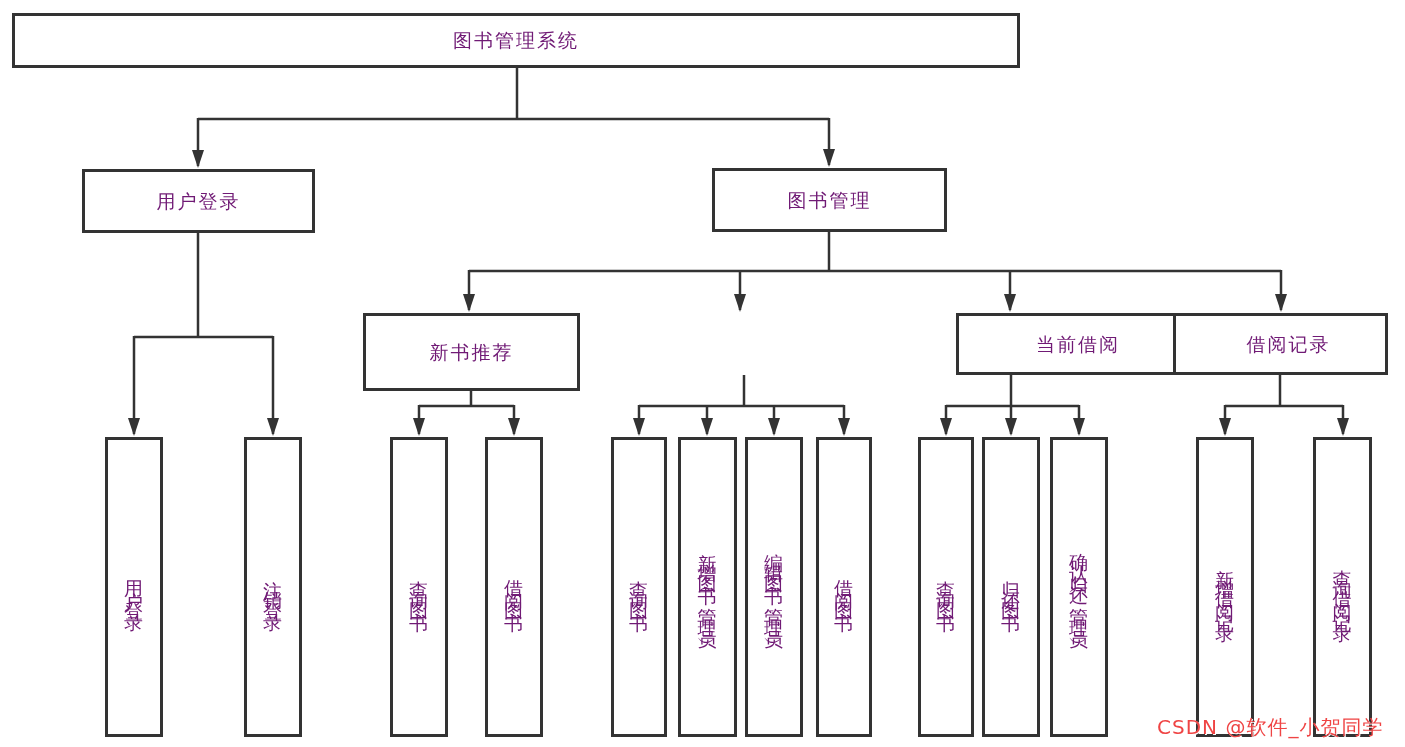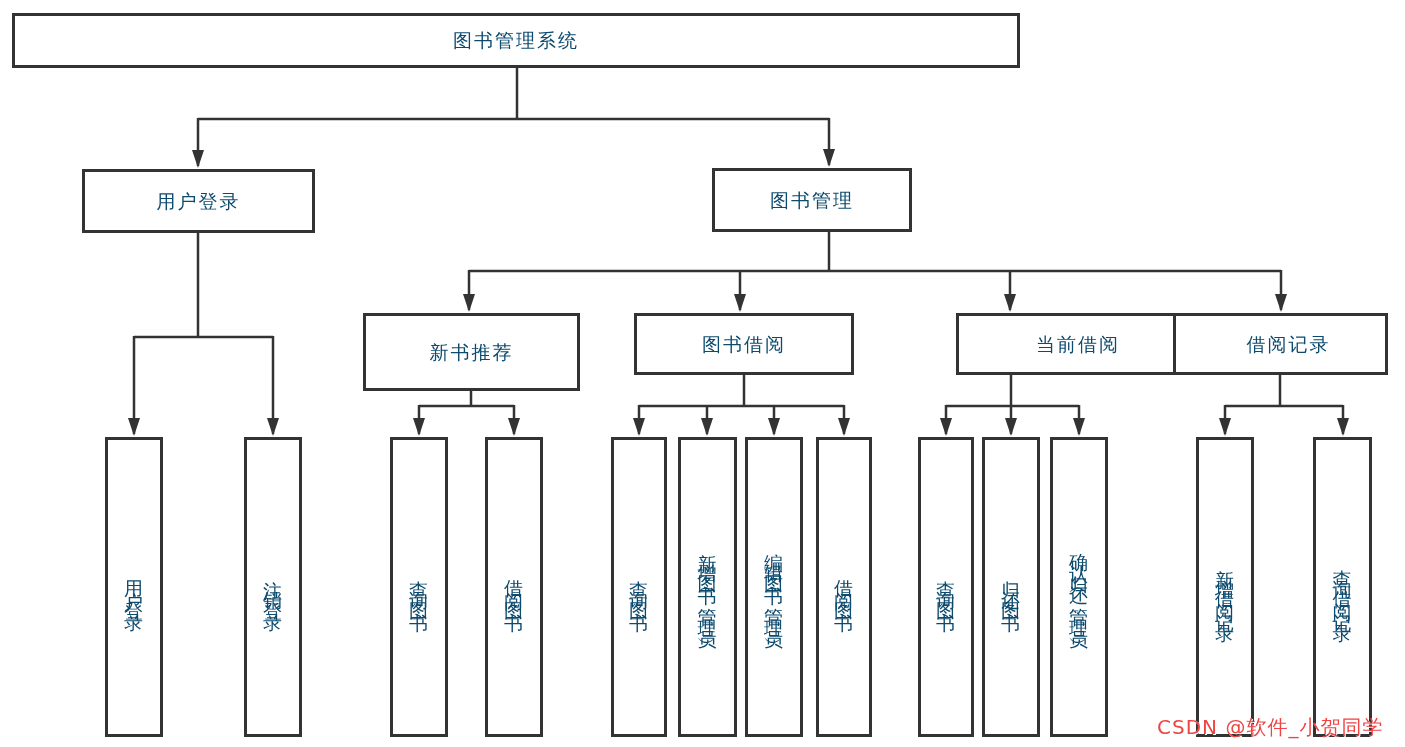--- a/index.html
+++ b/index.html
@@ -14,21 +14,21 @@
   #connectors {
     position: absolute;
     left: 0; top: 0;
     width: 1405px; height: 747px;
   }
   .box {
     position: absolute;
     box-sizing: border-box;
     border: 3px solid #333333;
     background: #ffffff;
-    color: #0c4a6e;
+    color: #701a75;
     display: flex;
     align-items: center;
     justify-content: center;
     font-size: 19px;
     line-height: 1;
     white-space: nowrap;
   }
   .box.h { letter-spacing: 2px; }
   .box.v {
     writing-mode: vertical-rl;
@@ -111,24 +111,23 @@
         <line x1="1225" y1="406" x2="1343" y2="406"></line>
         <line x1="1225" y1="405" x2="1225" y2="434" marker-end="url(#arrow)"></line>
         <line x1="1343" y1="405" x2="1343" y2="434" marker-end="url(#arrow)"></line>
       </g>
     </g>
   </svg>
 
   <div class="box h" style="left:12px; top:13px; width:1008px; height:55px;">图书管理系统</div>
 
   <div class="box h" style="left:82px; top:169px; width:233px; height:64px;">用户登录</div>
-  <div class="box h" style="left:712px; top:168px; width:200px; height:64px;">图书管理</div>
+  <div class="box h" style="left:712px; top:168px; width:235px; height:64px;">图书管理</div>
 
   <div class="box h" style="left:363px; top:313px; width:217px; height:78px;">新书推荐</div>
-  <div class="box h" style="left:634px; top:313px; width:220px; height:62px;">图书借阅</div>
   <div class="box h" style="left:956px; top:313px; width:244px; height:62px;">当前借阅</div>
   <div class="box h" style="left:1173px; top:313px; width:215px; height:62px;padding-left:16px;">借阅记录</div>
 
   <div class="box v" style="left:105px; top:437px; width:58px; height:300px;">用户登录</div>
   <div class="box v" style="left:244px; top:437px; width:58px; height:300px;">注销登录</div>
 
   <div class="box v" style="left:390px; top:437px; width:58px; height:300px;">查询图书</div>
   <div class="box v" style="left:485px; top:437px; width:58px; height:300px;">借阅图书</div>
 
   <div class="box v" style="left:611px; top:437px; width:56px; height:300px;">查询图书</div>

